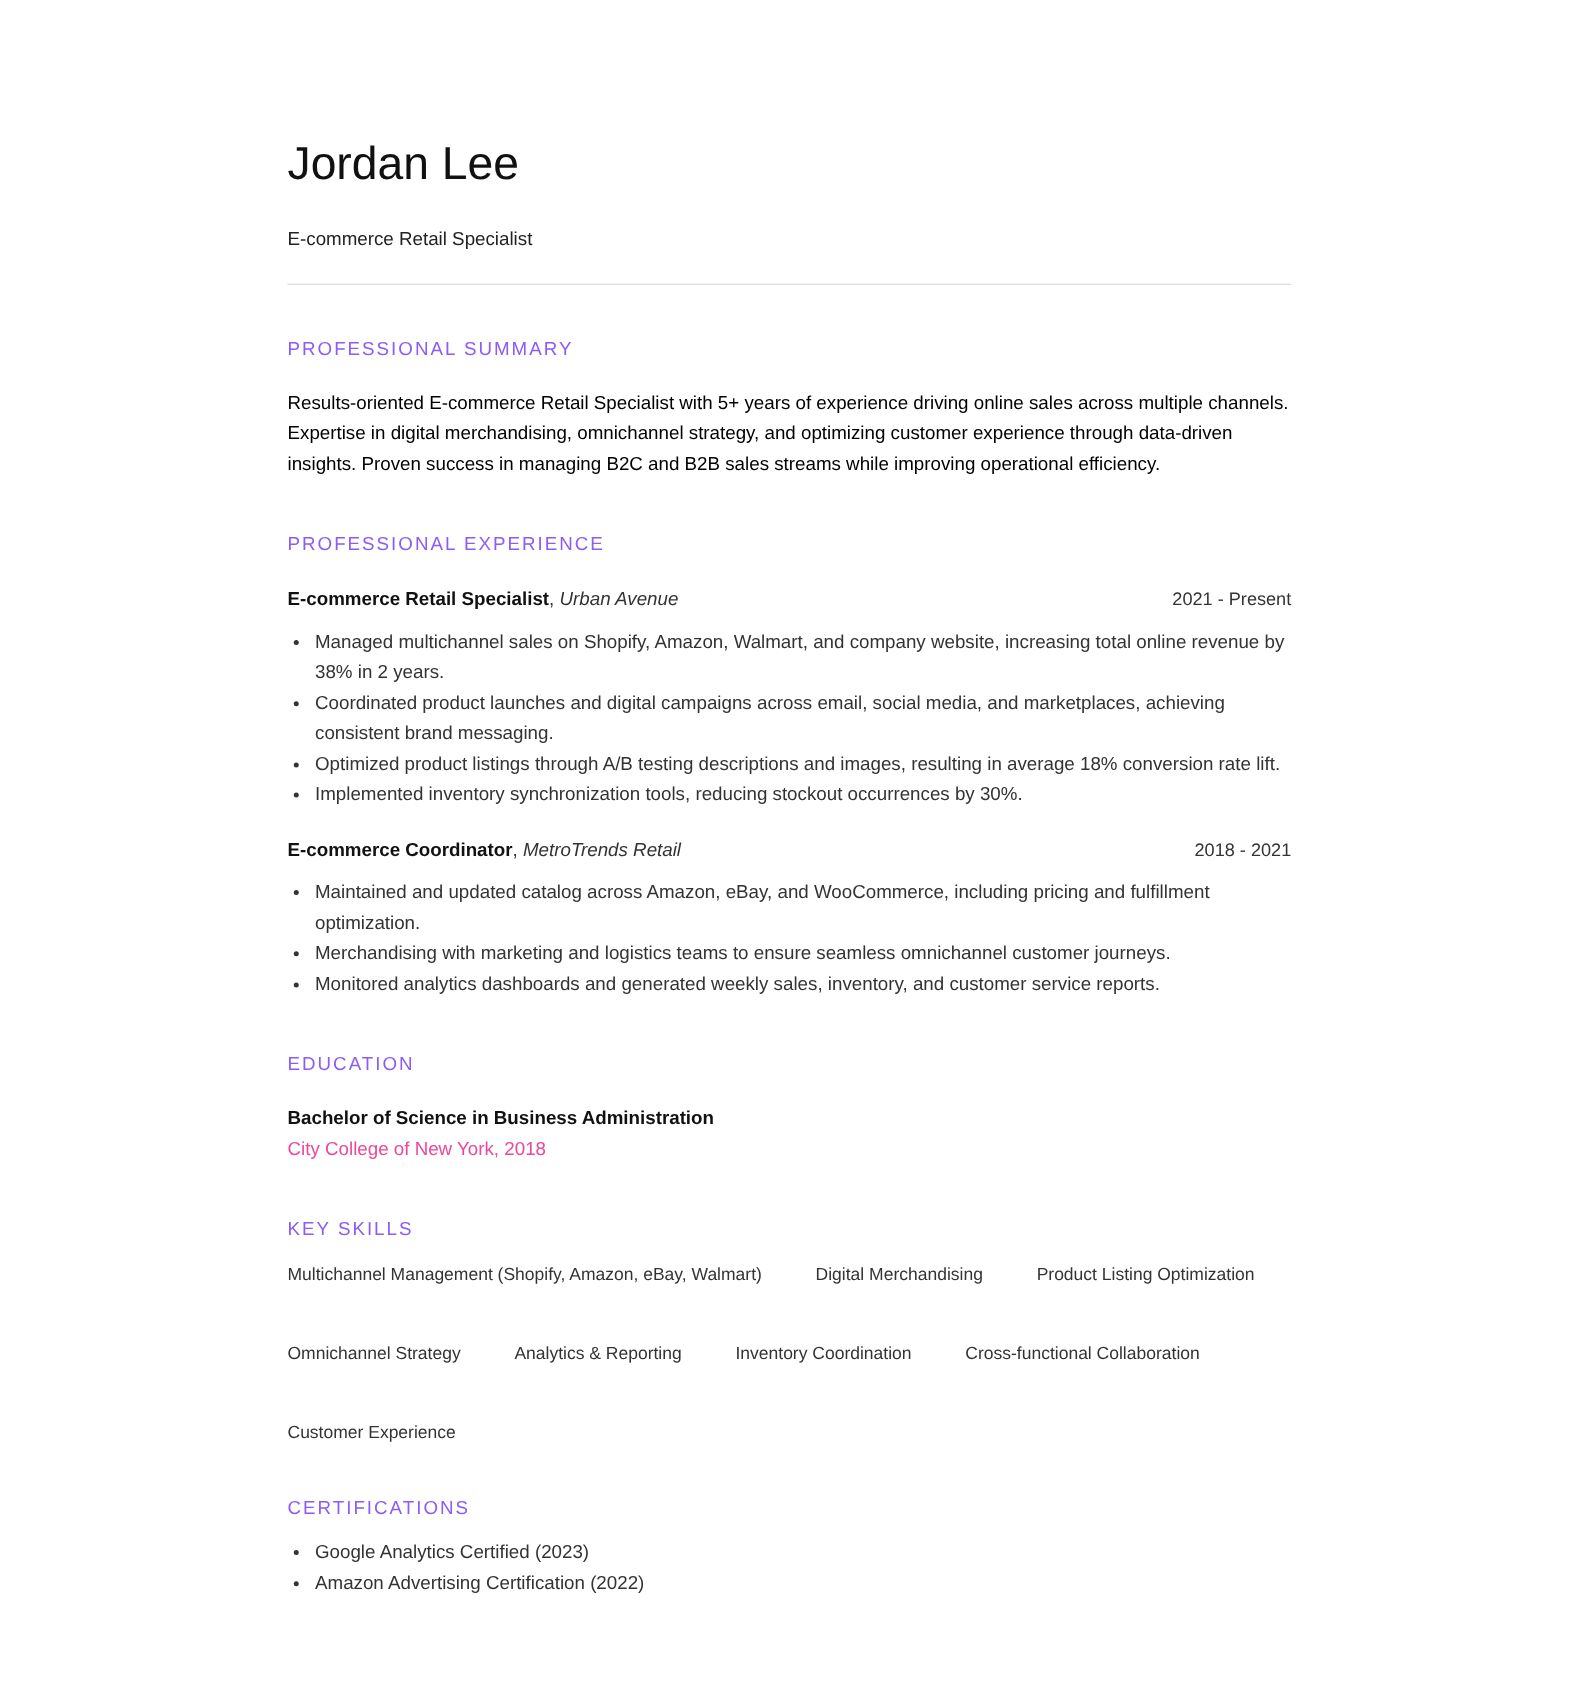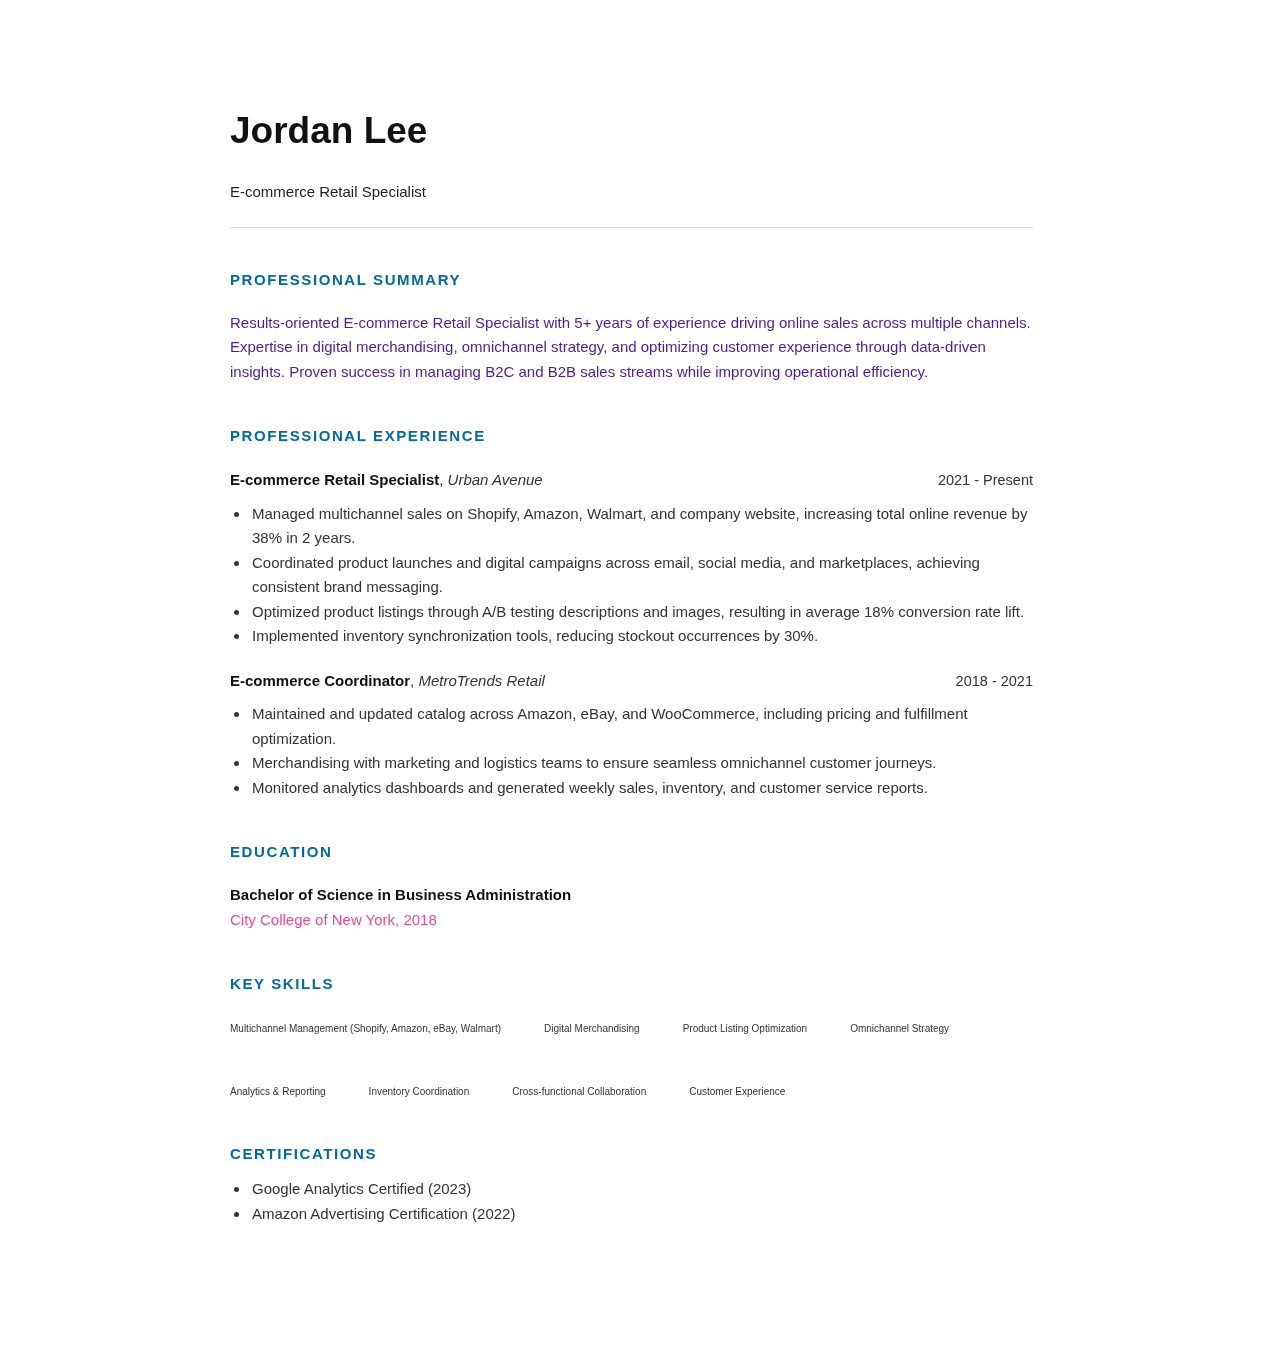--- a/index.html
+++ b/index.html
@@ -17,21 +17,21 @@
     width: 1263px;
     min-height: 1346px;
     padding: 111px 230px 80px 230px;
     background: #ffffff;
   }
   
   .name {
     margin: 0;
     font-size: 37px;
     line-height: 1.1;
-    font-weight: 700;
+    font-weight: 400;
     color: #111111;
   }
   .subtitle {
     margin: 31px 0 0 0;
     font-size: 15px;
     color: #222222;
   }
   .contact {
     margin: 20px 0 0 0;
     font-size: 14.5px;
@@ -44,29 +44,29 @@
   }
   hr.divider {
     border: none;
     border-top: 1px solid #dcdcdc;
     margin: 27px 0 0 0;
   }
   
   h2.section-heading {
     margin: 43px 0 0 0;
     font-size: 15px;
-    font-weight: 700;
+    font-weight: 400;
     letter-spacing: 1.6px;
-    color: #0369a1;
+    color: #8b5cf6;
   }
   .summary-text {
     margin: 23px 0 0 0;
     font-size: 15px;
     line-height: 24.5px;
-    color: #4c1d95;
+    color: #000000;
   }
   
   .job { margin-top: 24px; }
   .job + .job { margin-top: 20px; }
   .job-header {
     display: flex;
     justify-content: space-between;
     align-items: center;
     font-size: 15px;
     line-height: 24.5px;
@@ -97,22 +97,22 @@
     font-size: 15px;
     line-height: 24.5px;
     color: #ec4899;
   }
   
   .skills {
     display: flex;
     flex-wrap: wrap;
     column-gap: 31px;
     row-gap: 24px;
-    margin-top: 27px;
-    font-size: 10px;
+    margin-top: 17px;
+    font-size: 14px;
     line-height: 20px;
     color: #333333;
     gap: 43px;
   }
   
   ul.cert-list {
     margin: 15px 0 0 0;
     padding: 0 0 0 20px;
   }
   ul.cert-list li {

